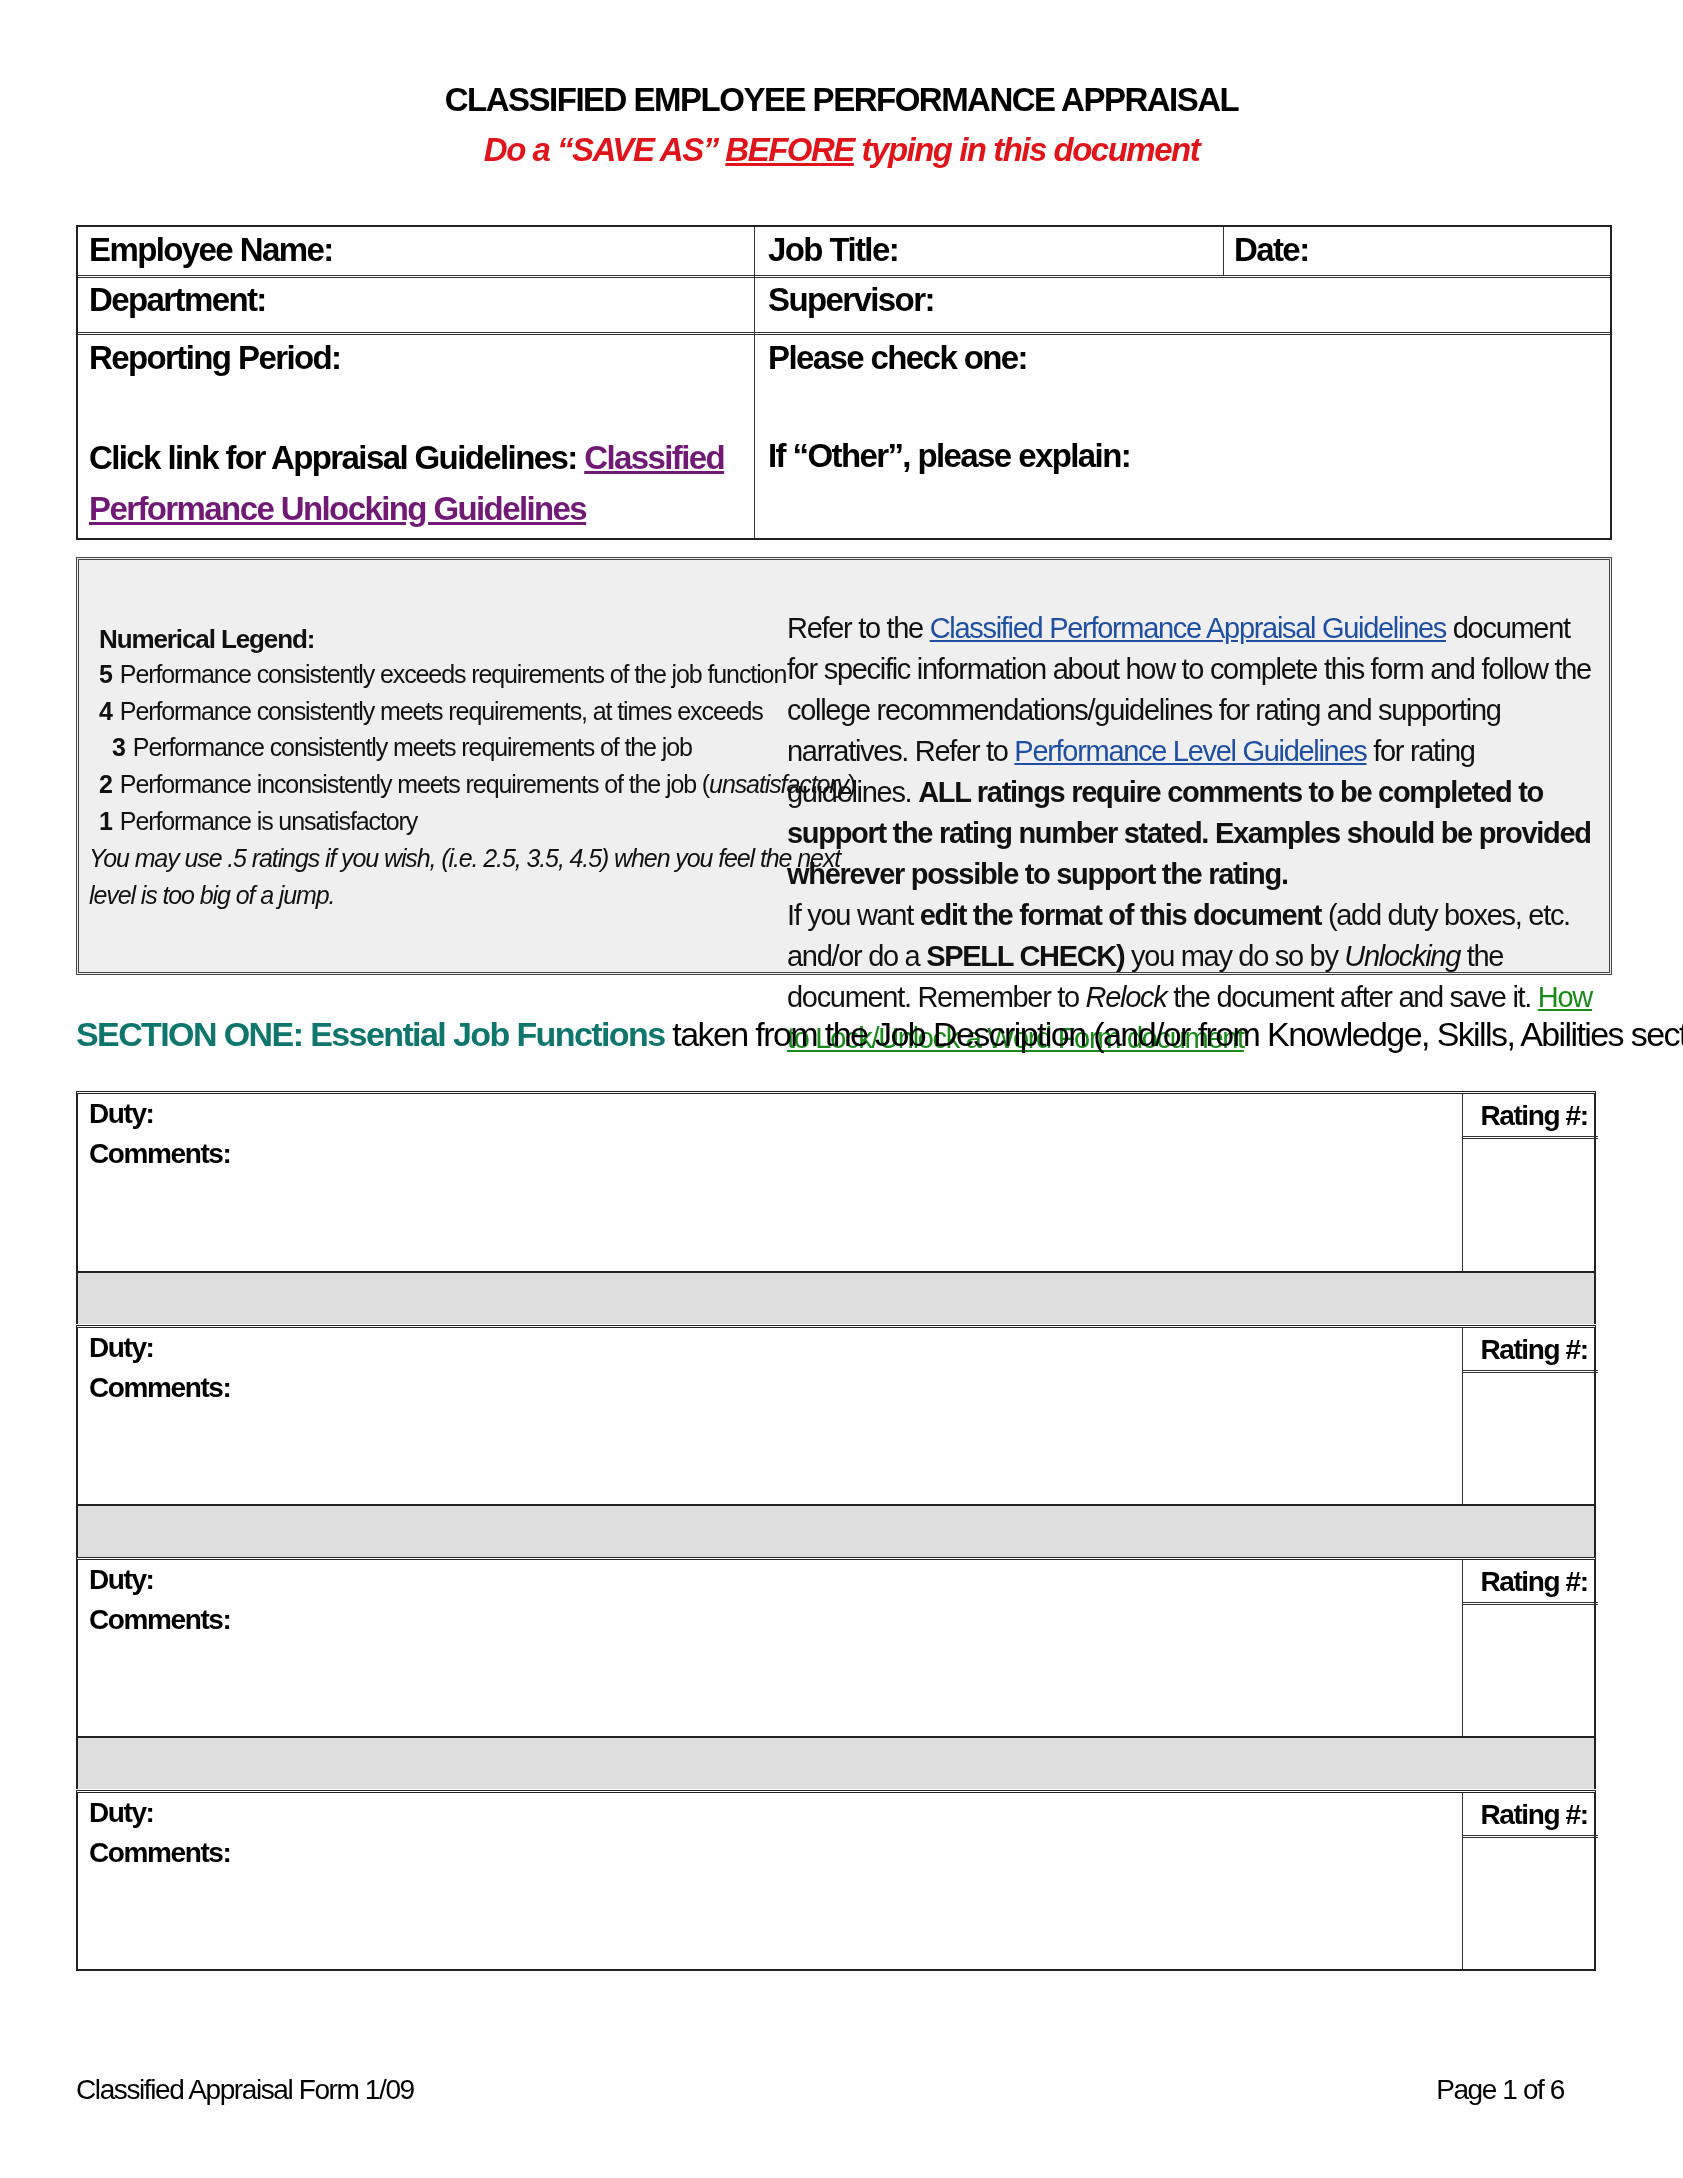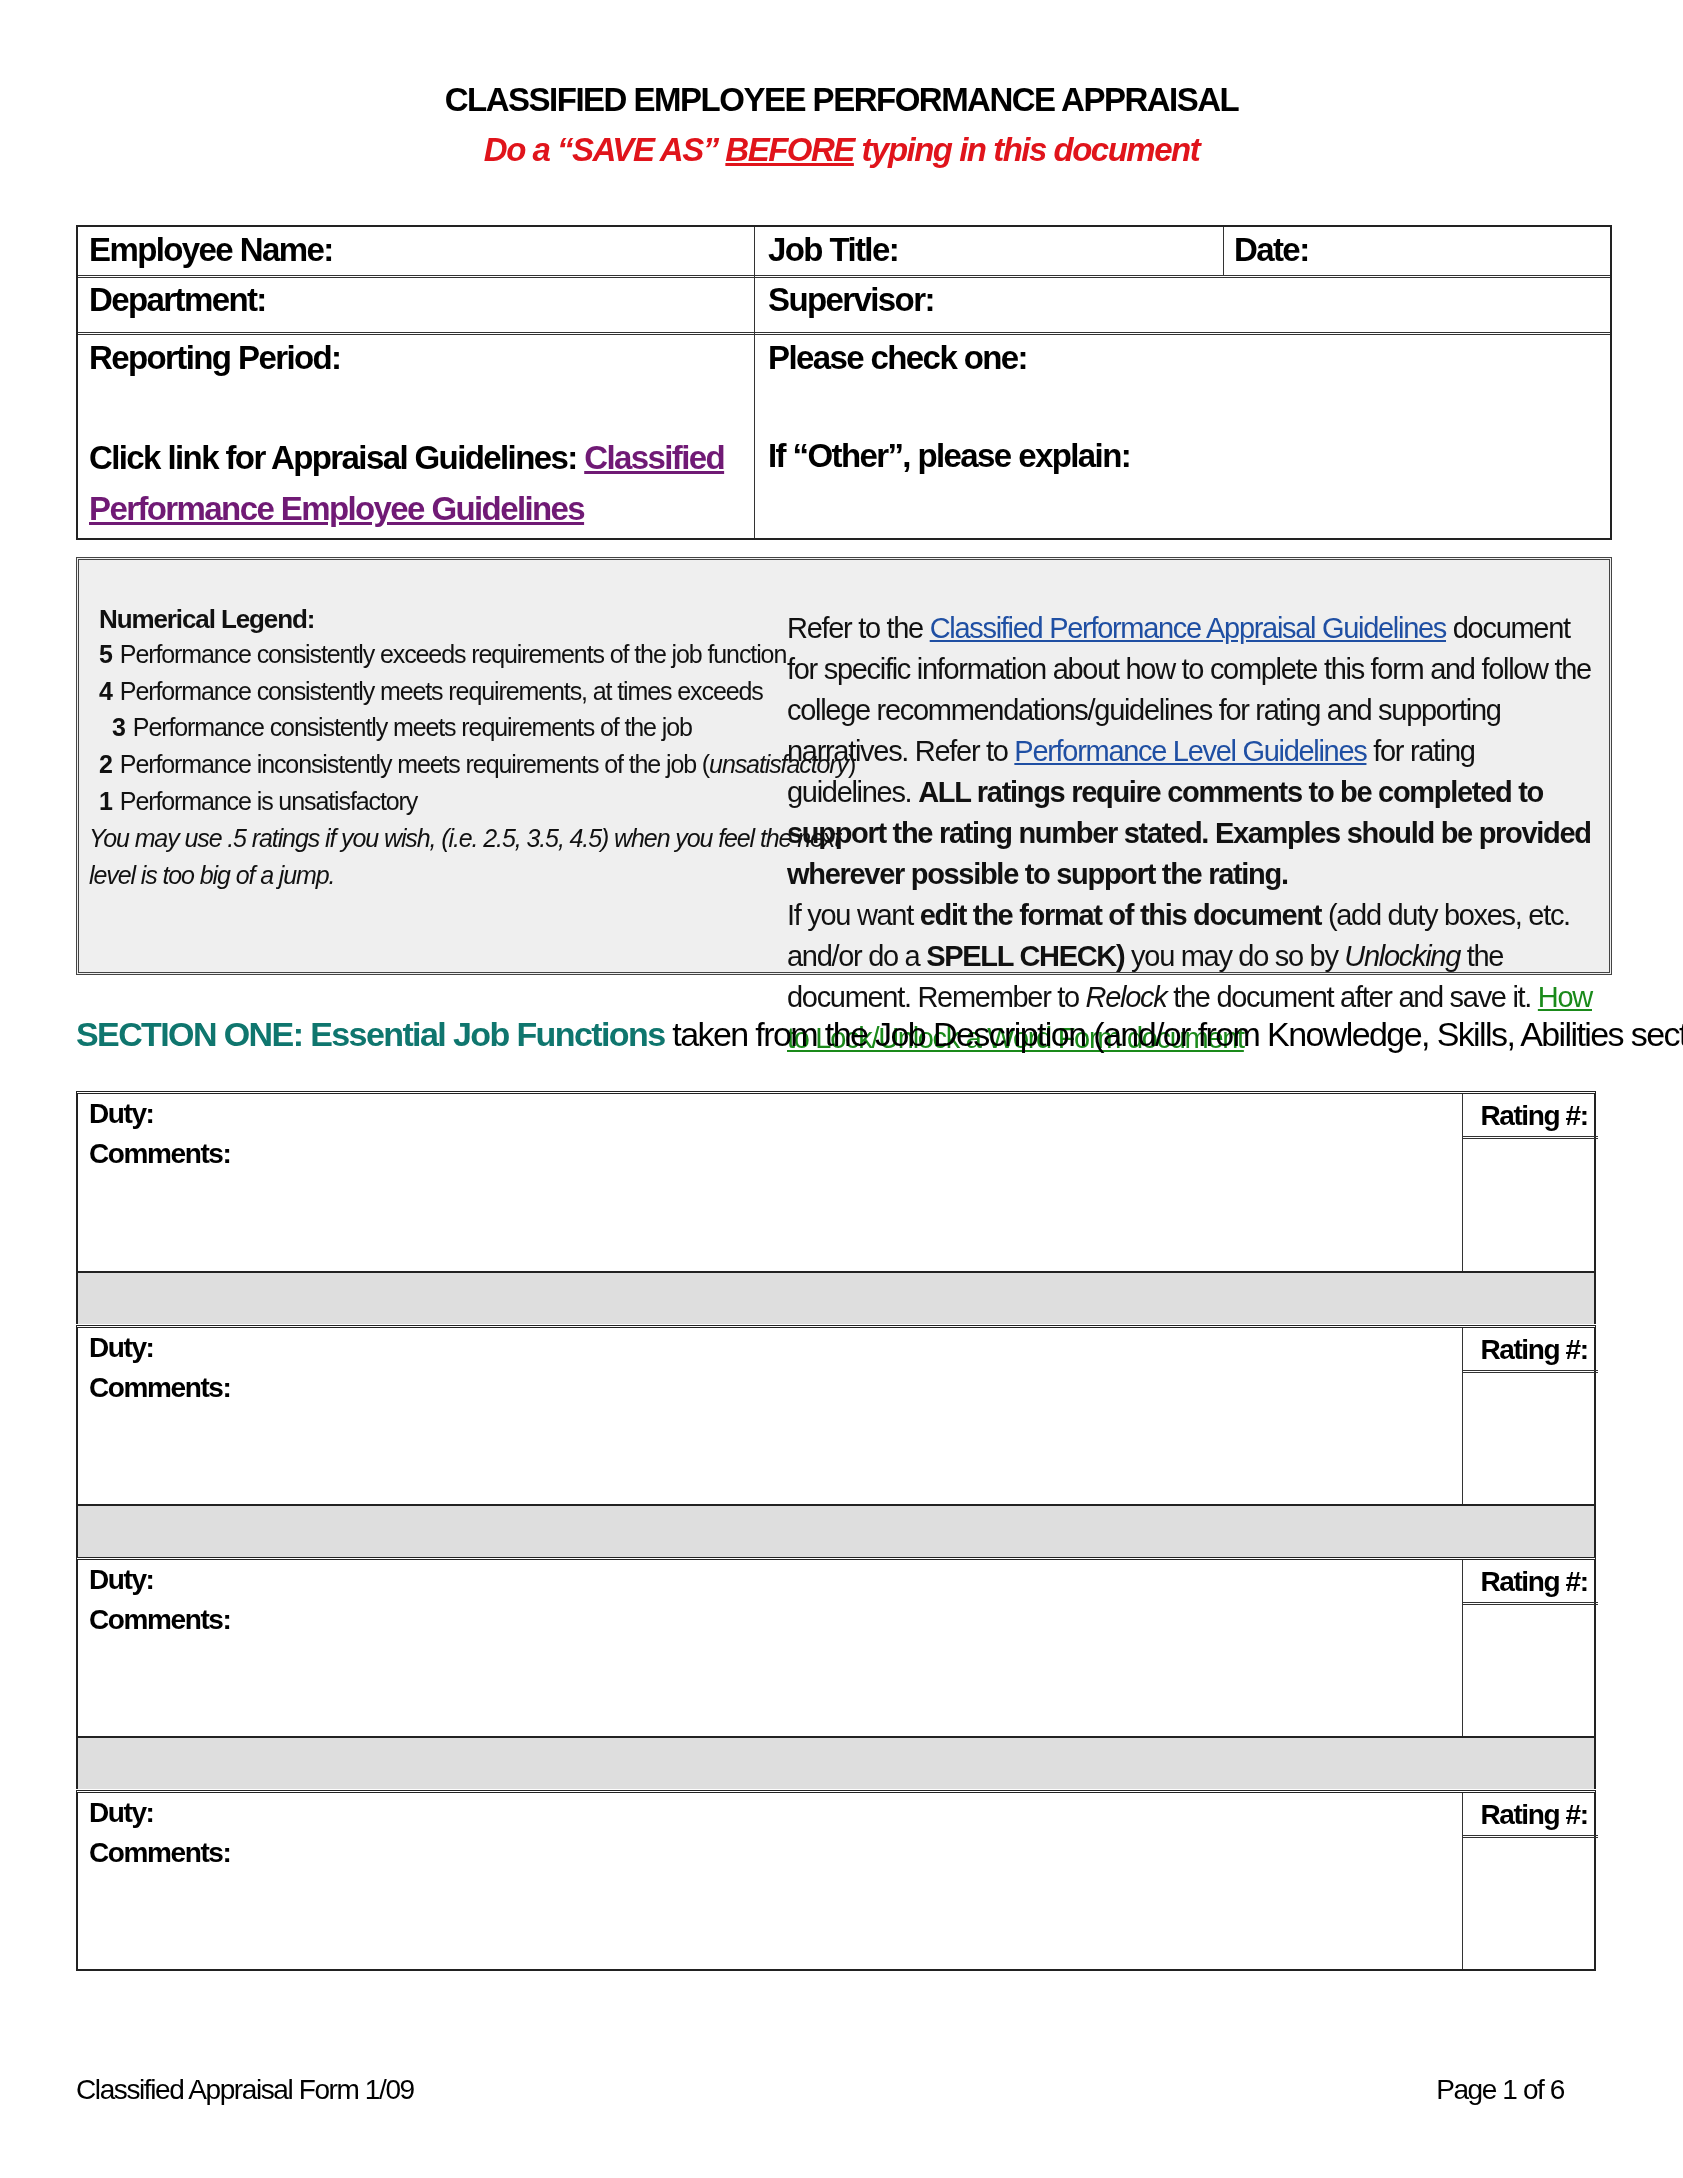--- a/index.html
+++ b/index.html
@@ -10,21 +10,21 @@
   #subtitle u { text-decoration: underline; }
 
   #info-table { position: absolute; left: 76px; top: 225px; width: 1536px; height: 315px; border: 2px solid #222; }
   .hline { position: absolute; left: 0; right: 0; height: 0; border-top: 3px double #333; }
   .vline { position: absolute; width: 0; border-left: 1px solid #333; }
   .lbl { position: absolute; font-size: 33px; font-weight: bold; letter-spacing: -1.6px; white-space: nowrap; }
   .link { color: #701a75; text-decoration: underline; }
   .cb { display: inline-block; width: 28px; height: 44px; border: 1px solid #ccc; vertical-align: middle; margin-left: 12px; background: #fff; }
 
   #legend-box { position: absolute; left: 76px; top: 557px; width: 1536px; height: 418px; background: #efefef; border: 3px double #444; }
-  .leg { position: absolute; font-size: 25px; letter-spacing: -1.1px; white-space: nowrap; color: #111; }
+  .leg { position: absolute; font-size: 25px; letter-spacing: -1.1px; white-space: nowrap; color: #111; margin-top: 20px; }
   .leg b { margin-right: 8px; }
   .para { position: absolute; left: 708px; top: 48px; width: 812px; font-size: 29px; letter-spacing: -1.3px; line-height: 41px; color: #111; }
   .para .blue { color: #1f4fa3; text-decoration: underline; }
   .para .green { color: #1a8a1a; text-decoration: underline; }
 
   #section-heading { position: absolute; left: 76px; top: 1015px; font-size: 34px; letter-spacing: -1.6px; white-space: nowrap; }
   #section-heading .red { color: #0f766e; font-weight: bold; }
 
   .duty { position: absolute; left: 76px; width: 1520px; border: 2px solid #222; border-top: 3px double #222; background: #fff; }
   .duty .lbl2 { position: absolute; left: 11px; font-size: 28px; font-weight: bold; letter-spacing: -1.4px; }
@@ -49,21 +49,21 @@
 
   <div class="lbl" style="left:11px; top:4px;">Employee Name:</div>
   <div class="lbl" style="left:690px; top:4px;">Job Title:</div>
   <div class="lbl" style="left:1156px; top:4px;">Date:</div>
 
   <div class="lbl" style="left:11px; top:54px;">Department:</div>
   <div class="lbl" style="left:690px; top:54px;">Supervisor:</div>
 
   <div class="lbl" style="left:11px; top:112px;">Reporting Period:</div>
   <div class="lbl" style="left:11px; top:212px;"><span>Click link for Appraisal Guidelines: </span><span class="link">Classified </span></div>
-  <div class="lbl" style="left:11px; top:263px;"><span class="link">Performance Employee Guidelines</span></div>
+  <div class="lbl" style="left:11px; top:263px;"><span class="link">Performance Unlocking Guidelines</span></div>
 
   <div class="lbl" style="left:690px; top:112px;">Please check one:</div>
   <div class="lbl" style="left:690px; top:210px;">If “Other”, please explain:</div>
 </div>
 
 <div id="legend-box">
   <div class="leg" style="left:20px; top:44px; font-weight:bold; font-size:26px;">Numerical Legend:</div>
   <div class="leg" style="left:20px; top:80px;"><b>5</b><span>Performance consistently exceeds requirements of the job function</span></div>
   <div class="leg" style="left:20px; top:117px;"><b>4</b><span>Performance consistently meets requirements, at times exceeds</span></div>
   <div class="leg" style="left:33px; top:153px;"><b>3</b><span>Performance consistently meets requirements of the job</span></div>

